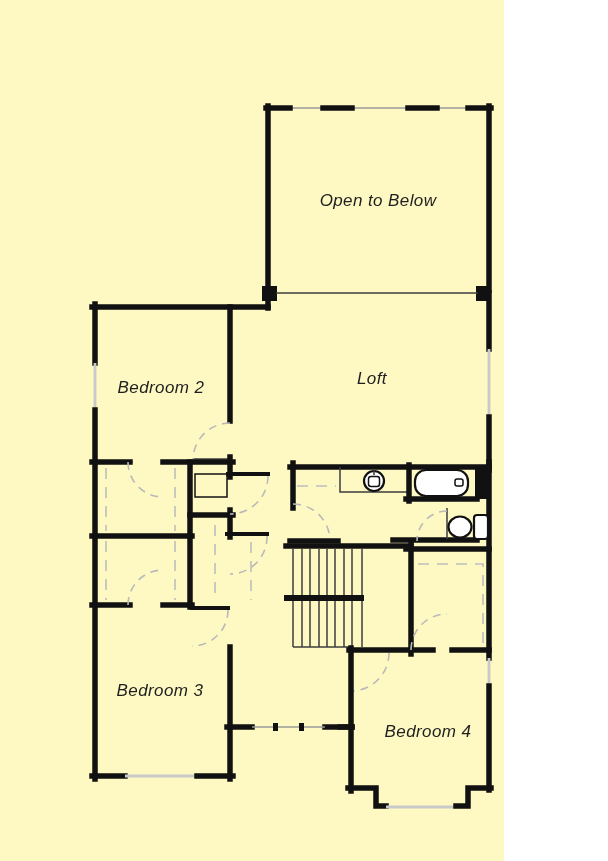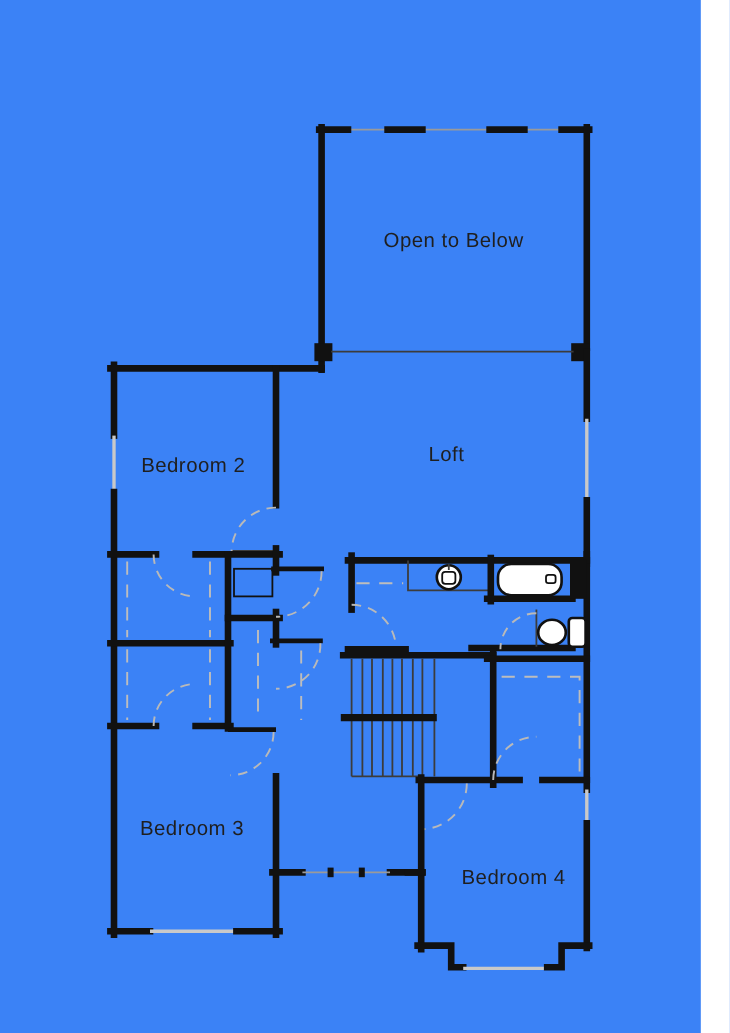--- a/index.html
+++ b/index.html
@@ -1,17 +1,17 @@
 <!DOCTYPE html>
 <html><head>
 <meta charset="utf-8">
 <style>
   html,body{margin:0;padding:0;background:#ffffff;}
-  .canvas{position:relative;width:584px;height:861px;background:#3b82f6;overflow:hidden;
-          font-family:"Liberation Sans", sans-serif;}
+  .canvas{position:relative;width:504px;height:861px;background:#fef9c3;overflow:hidden;
+          font-family:"Liberation Sans", sans-serif;font-style:italic;}
   svg{position:absolute;left:0;top:0;}
   .w   {stroke:#111111;stroke-width:5.5;fill:none;stroke-linecap:square;}
   .wt  {stroke:#111111;stroke-width:4;fill:none;stroke-linecap:square;}
   .t   {stroke:#3c3c3c;stroke-width:1.5;fill:none;}
   .tl  {stroke:#9a9a9a;stroke-width:1.3;fill:none;}
   .win {stroke:#c9c9c9;stroke-width:2.8;fill:none;}
   .arc {stroke:#b9b9b9;stroke-width:1.6;fill:none;stroke-dasharray:8 6;}
   .cd  {stroke:#bdbdbd;stroke-width:1.6;fill:none;stroke-dasharray:11 8;}
   .fx  {stroke:#111111;stroke-width:2.2;fill:#ffffff;}
   .fx2 {stroke:#111111;stroke-width:1.5;fill:none;}

